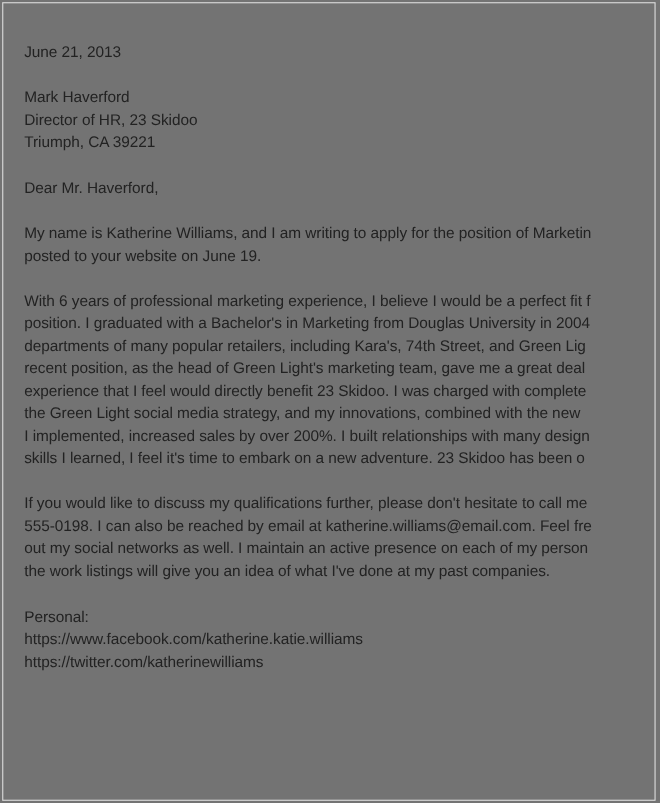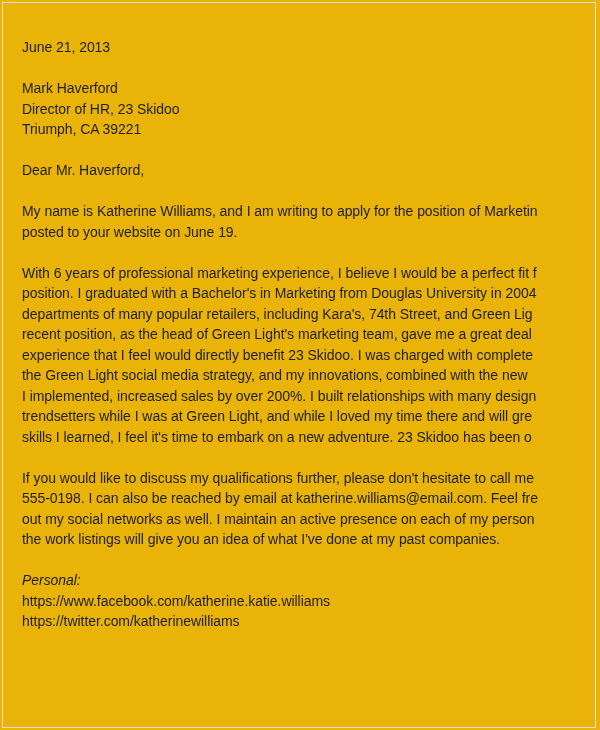--- a/index.html
+++ b/index.html
@@ -4,21 +4,21 @@
 <style>
   html, body {
     margin: 0;
     padding: 0;
     background: #ffffff;
   }
   .page {
     position: relative;
     width: 600px;
     height: 730px;
-    background: #eab308;
+    background: #737373;
     overflow: hidden;
     font-family: "Liberation Sans", "DejaVu Sans", sans-serif;
   }
   .frame {
     position: absolute;
     top: 2px;
     left: 2px;
     right: 4px;
     bottom: 2px;
     border: 1px solid #dedede;
@@ -39,21 +39,20 @@
     letter-spacing: -0.05px;
   }
   .line {
     white-space: pre;
     height: 20.5px;
   }
   .blank {
     height: 20.5px;
   }
   .italic {
-    font-style: italic;
   }
 </style>
 </head>
 <body>
 
 <div class="page">
   <div class="frame"></div>
   <div class="content">
 
     <div class="line">June 21, 2013</div>
@@ -76,21 +75,20 @@
     <div class="line blank"></div>
 
     <div>
       <div class="line">With 6 years of professional marketing experience, I believe I would be a perfect fit f</div>
       <div class="line">position. I graduated with a Bachelor's in Marketing from Douglas University in 2004</div>
       <div class="line">departments of many popular retailers, including Kara's, 74th Street, and Green Lig</div>
       <div class="line">recent position, as the head of Green Light's marketing team, gave me a great deal</div>
       <div class="line">experience that I feel would directly benefit 23 Skidoo. I was charged with complete</div>
       <div class="line">the Green Light social media strategy, and my innovations, combined with the new</div>
       <div class="line">I implemented, increased sales by over 200%. I built relationships with many design</div>
-      <div class="line">trendsetters while I was at Green Light, and while I loved my time there and will gre</div>
       <div class="line">skills I learned, I feel it's time to embark on a new adventure. 23 Skidoo has been o</div>
     </div>
     <div class="line blank"></div>
 
     <div>
       <div class="line">If you would like to discuss my qualifications further, please don't hesitate to call me</div>
       <div class="line">555-0198. I can also be reached by email at katherine.williams@email.com. Feel fre</div>
       <div class="line">out my social networks as well. I maintain an active presence on each of my person</div>
       <div class="line">the work listings will give you an idea of what I've done at my past companies.</div>
     </div>

